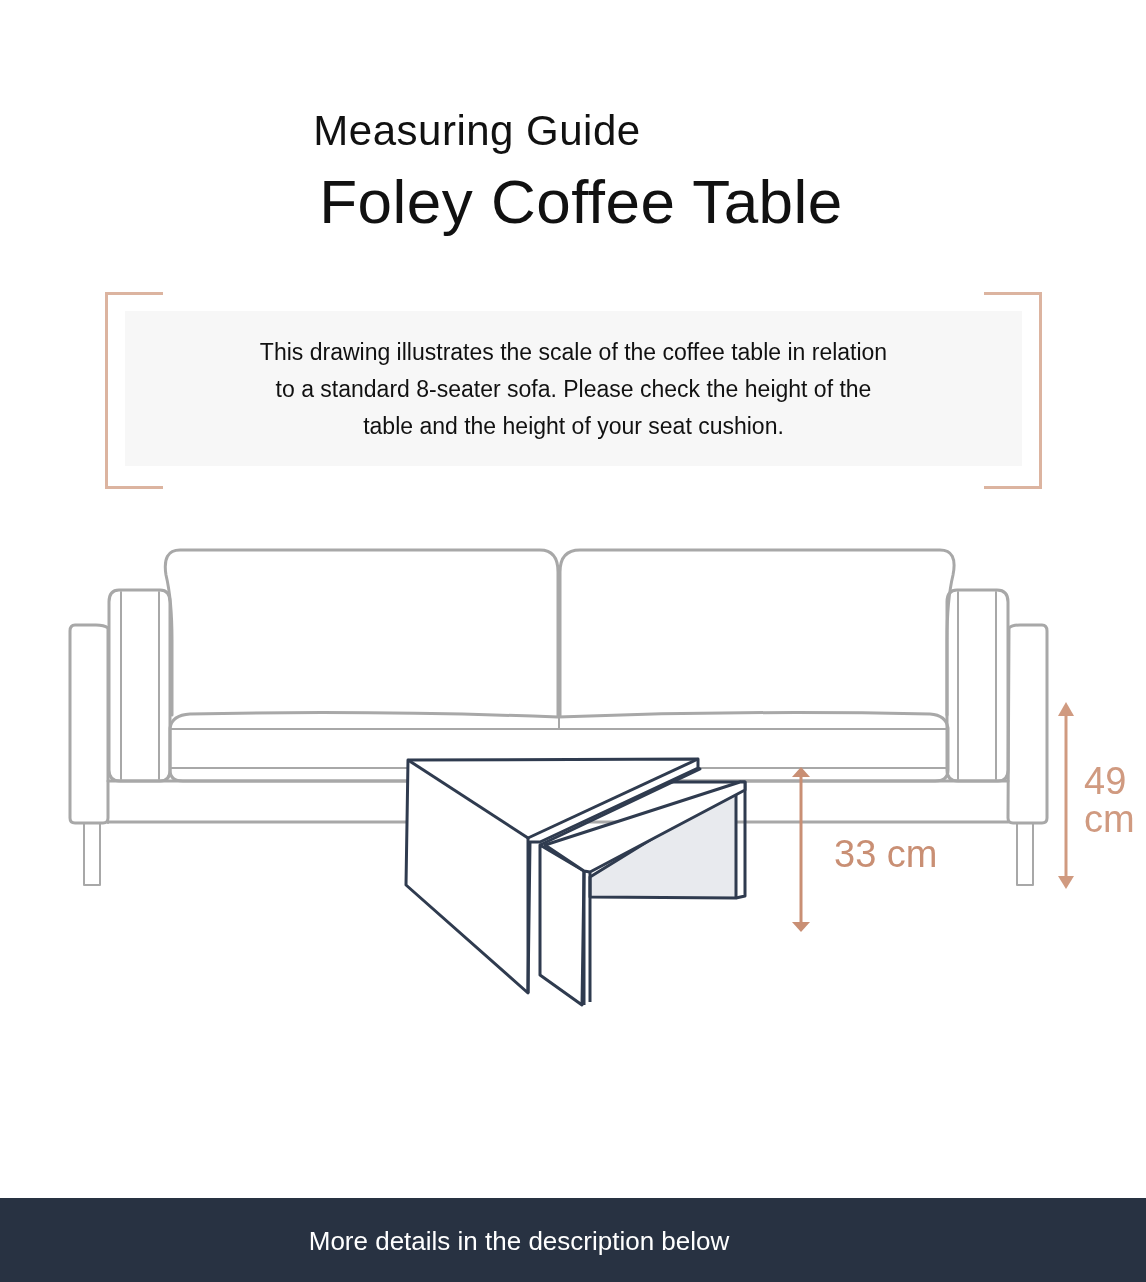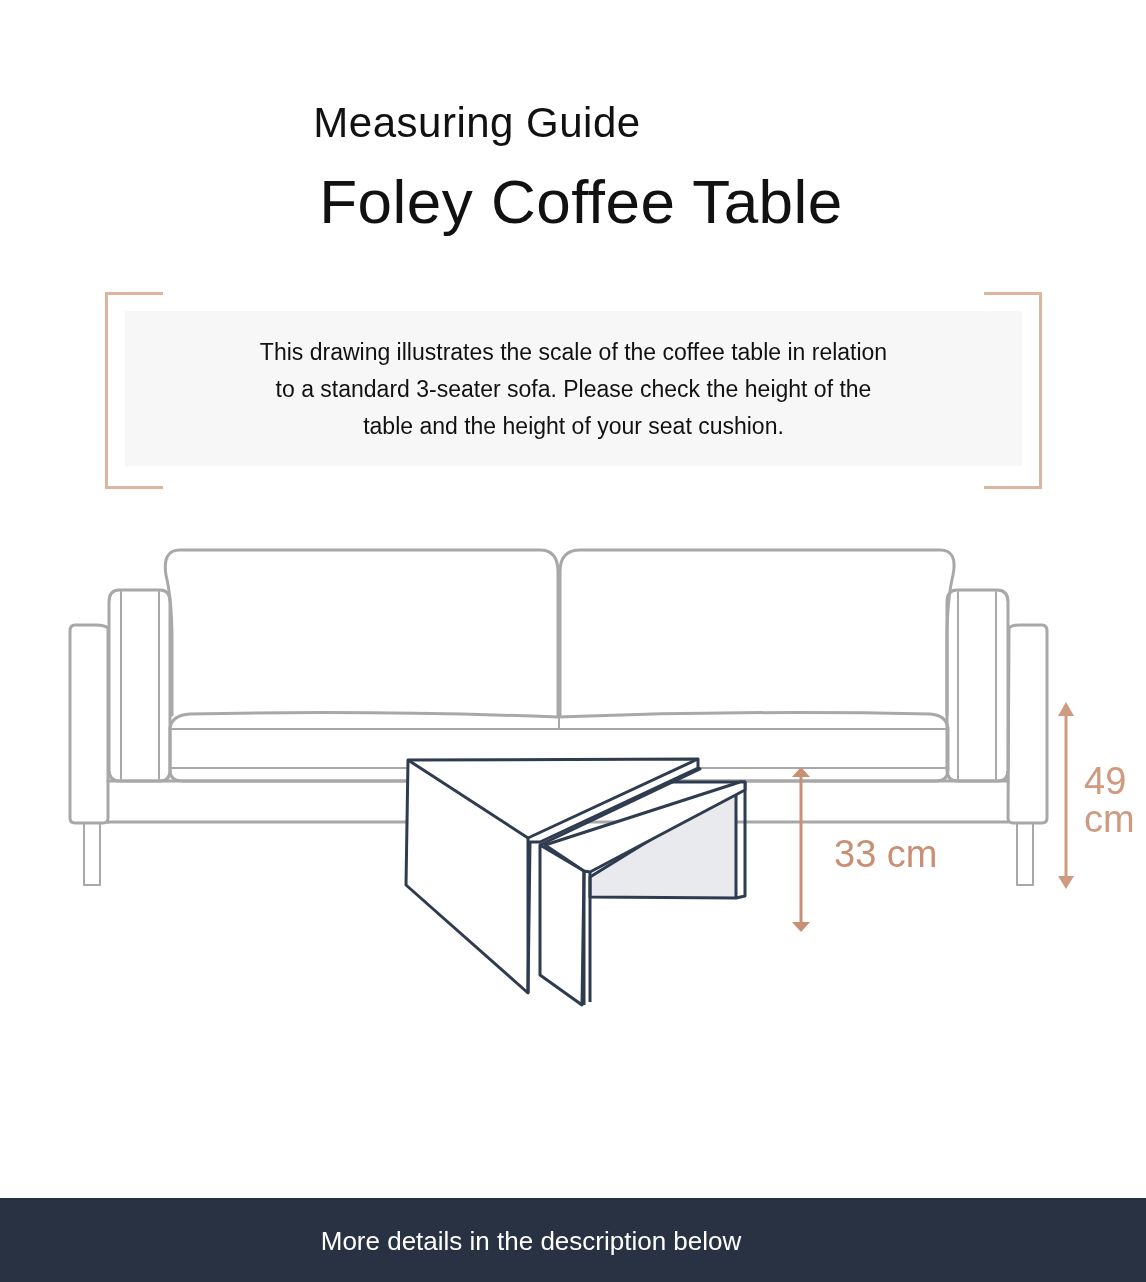--- a/index.html
+++ b/index.html
@@ -1,45 +1,45 @@
 <!DOCTYPE html>
 <html><head>
 <meta charset="utf-8">
 <style>
   html, body { margin: 0; padding: 0; background: #ffffff; }
   body { width: 1146px; height: 1282px; position: relative; overflow: hidden;
          font-family: "Liberation Sans", "DejaVu Sans", sans-serif; }
-  .subtitle { position: absolute; left: 0; top: 96px; width: 954px; text-align: center;
+  .subtitle { position: absolute; left: 0; top: 104px; width: 954px; text-align: center;
               font-size: 42px; color: #111; letter-spacing: 0.5px; font-weight: normal; margin: 0; line-height: 54px; }
   .title { position: absolute; left: 0; top: 166px; width: 1146px; text-align: center;
            font-size: 62px; color: #111; font-weight: normal; margin: 0; line-height: 72px; letter-spacing: 0.5px; padding-left: 8px; }
   .bracket { position: absolute; border-color: #dcb4a0; border-style: solid; }
   .bracket-left { left: 105px; top: 292px; width: 55px; height: 191px; border-width: 3px 0 3px 3px; }
   .bracket-right { left: 984px; top: 292px; width: 55px; height: 191px; border-width: 3px 3px 3px 0; }
   .note-box { position: absolute; left: 125px; top: 311px; width: 897px; height: 155px; background: #f7f7f7; }
   .note-text { position: absolute; left: 125px; top: 334px; width: 897px; text-align: center;
                font-size: 23px; line-height: 37px; color: #111; margin: 0; }
   .illustration { position: absolute; left: 0; top: 520px; width: 1146px; height: 520px; }
   .dim-label { position: absolute; color: #c98f74; font-size: 38px; line-height: 38px; text-align: left; }
   .footer { position: absolute; left: 0; top: 1198px; width: 1146px; height: 84px; background: #283242; }
-  .footer-text { position: absolute; left: 12px; top: 1223px; width: 1038px; text-align: center;
+  .footer-text { position: absolute; left: 0; top: 1223px; width: 1038px; text-align: center;
                  color: #ffffff; font-size: 26px; line-height: 36px; margin: 0; }
 </style>
 </head>
 <body>
 
 <h2 class="subtitle">Measuring Guide</h2>
 <h1 class="title">Foley Coffee Table</h1>
 
 <div class="bracket bracket-left"></div>
 <div class="bracket bracket-right"></div>
 <div class="note-box"></div>
 <div class="note-text">
   <div>This drawing illustrates the scale of the coffee table in relation</div>
-  <div>to a standard 3-seater sofa. Please check the height of the</div>
+  <div>to a standard 8-seater sofa. Please check the height of the</div>
   <div>table and the height of your seat cushion.</div>
 </div>
 
 <svg class="illustration" width="1146" height="520" viewBox="0 520 1146 520" xmlns="http://www.w3.org/2000/svg">
 
   <g fill="none" stroke="#a8a8a8" stroke-linejoin="round" stroke-linecap="round">
 
     <rect x="84" y="823" width="16" height="62" stroke-width="2"></rect>
 
     <rect x="1017" y="823" width="16" height="62" stroke-width="2"></rect>

